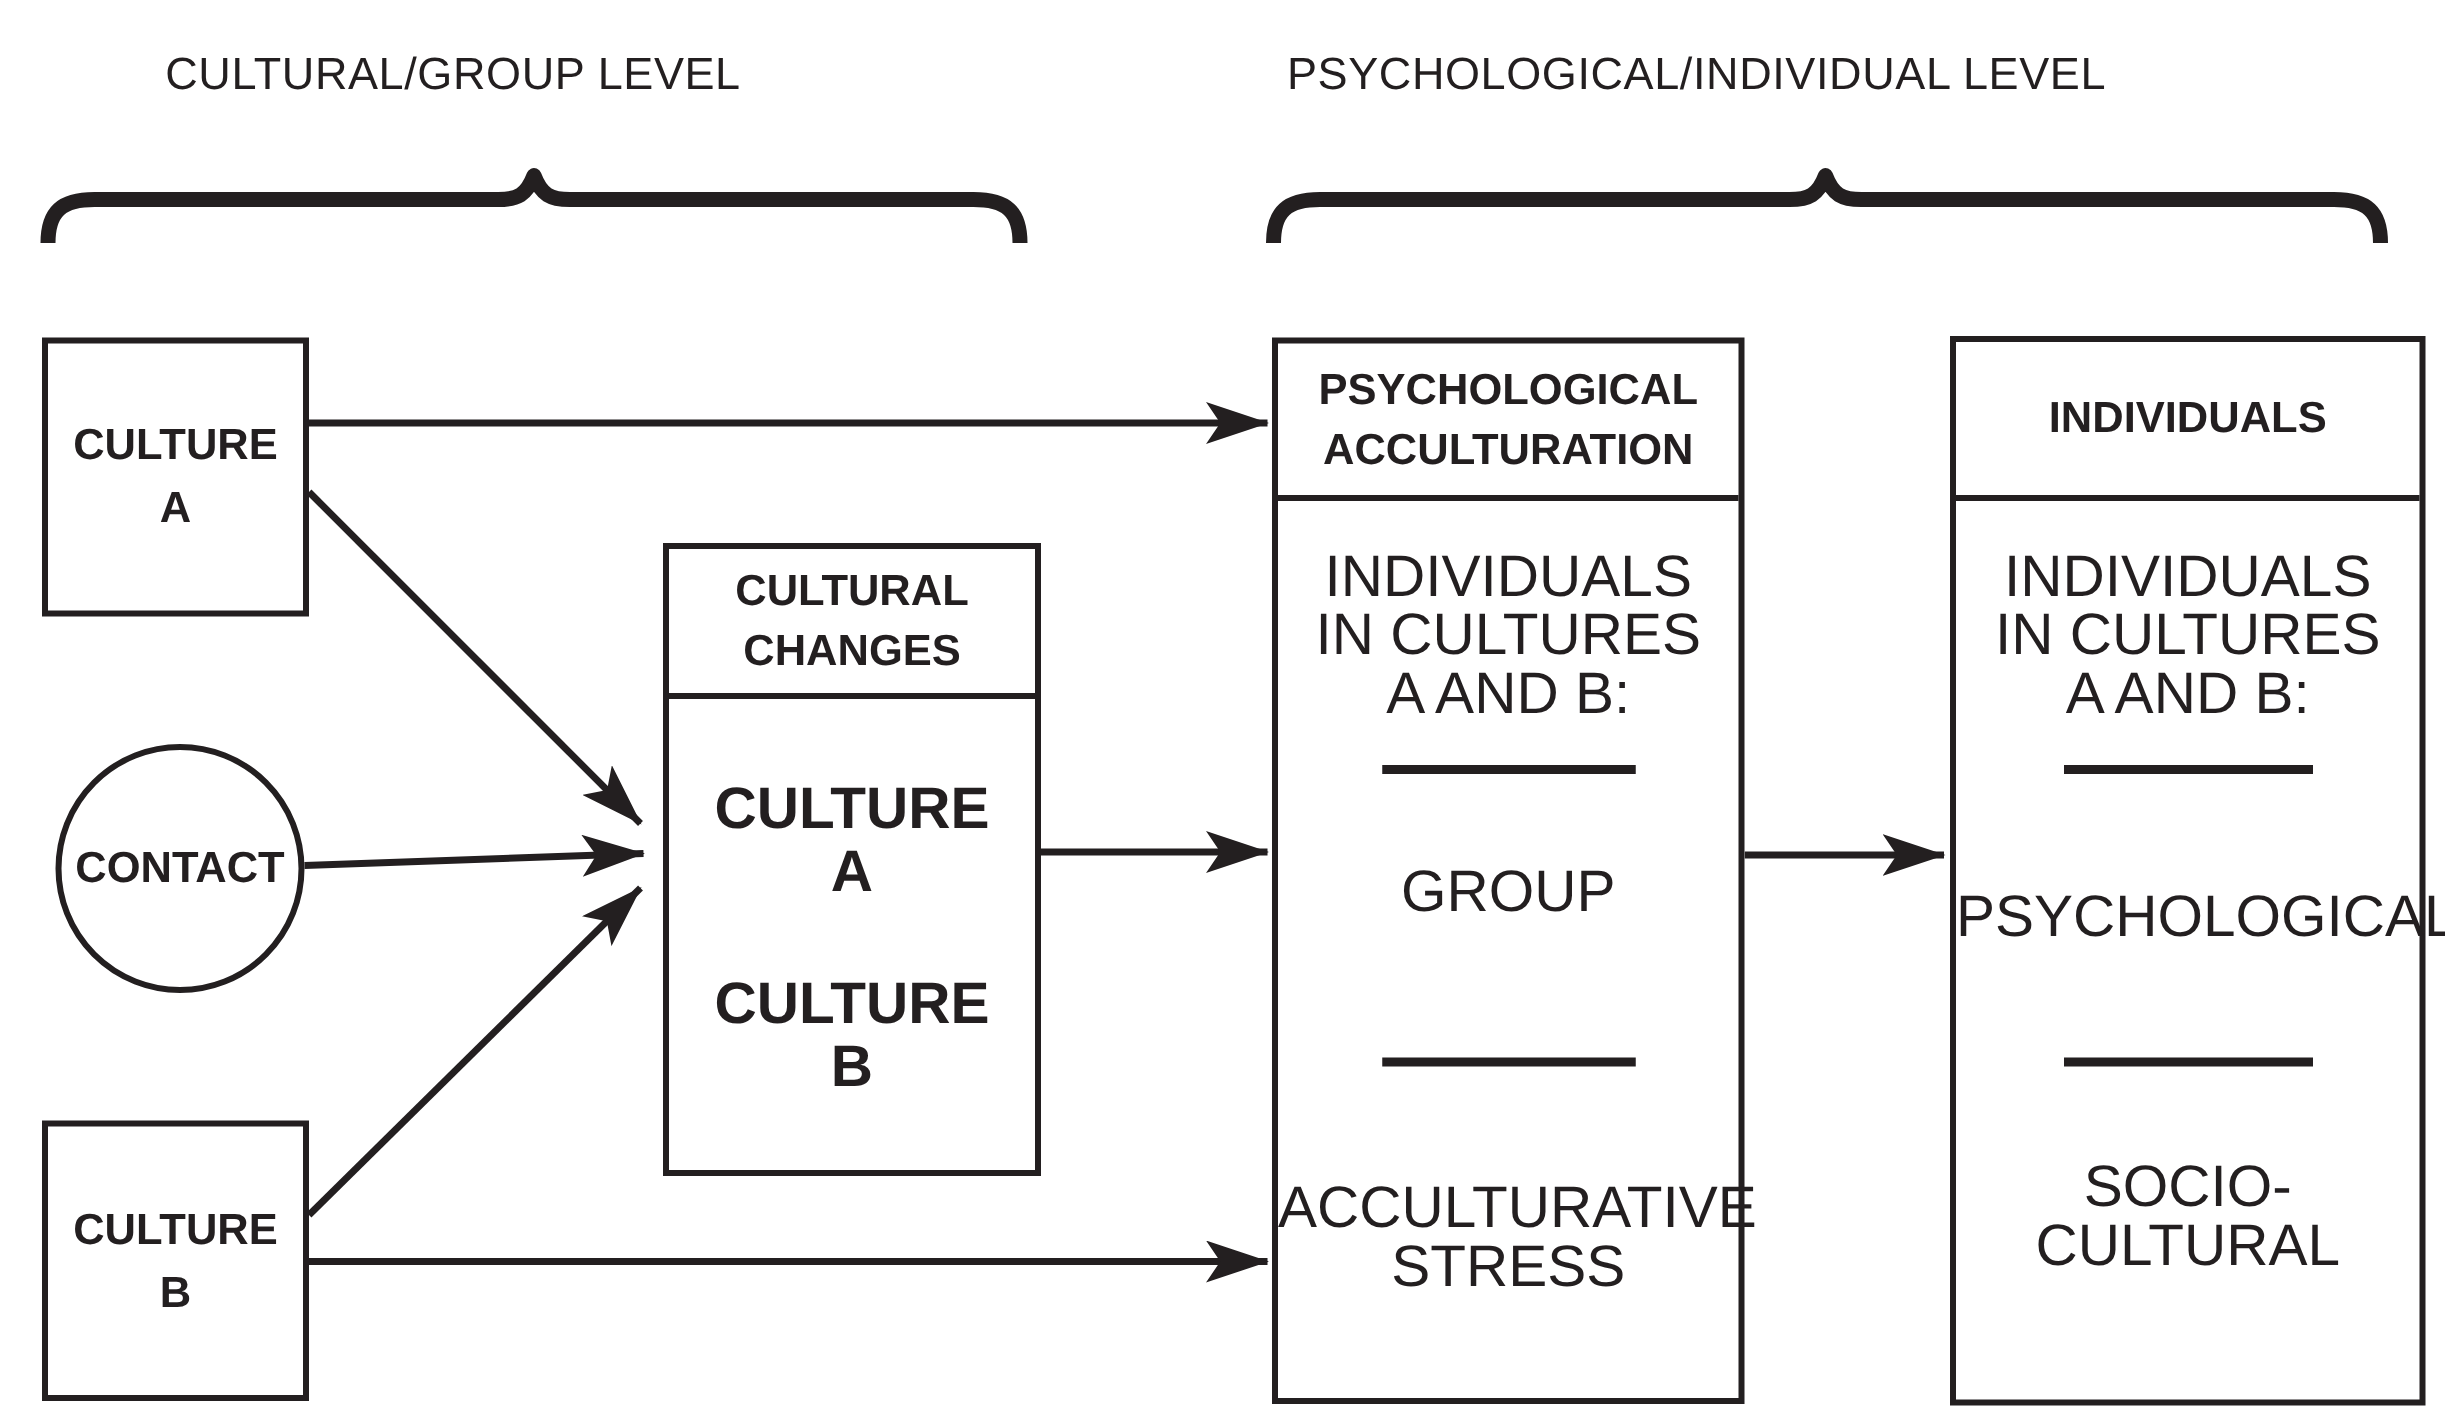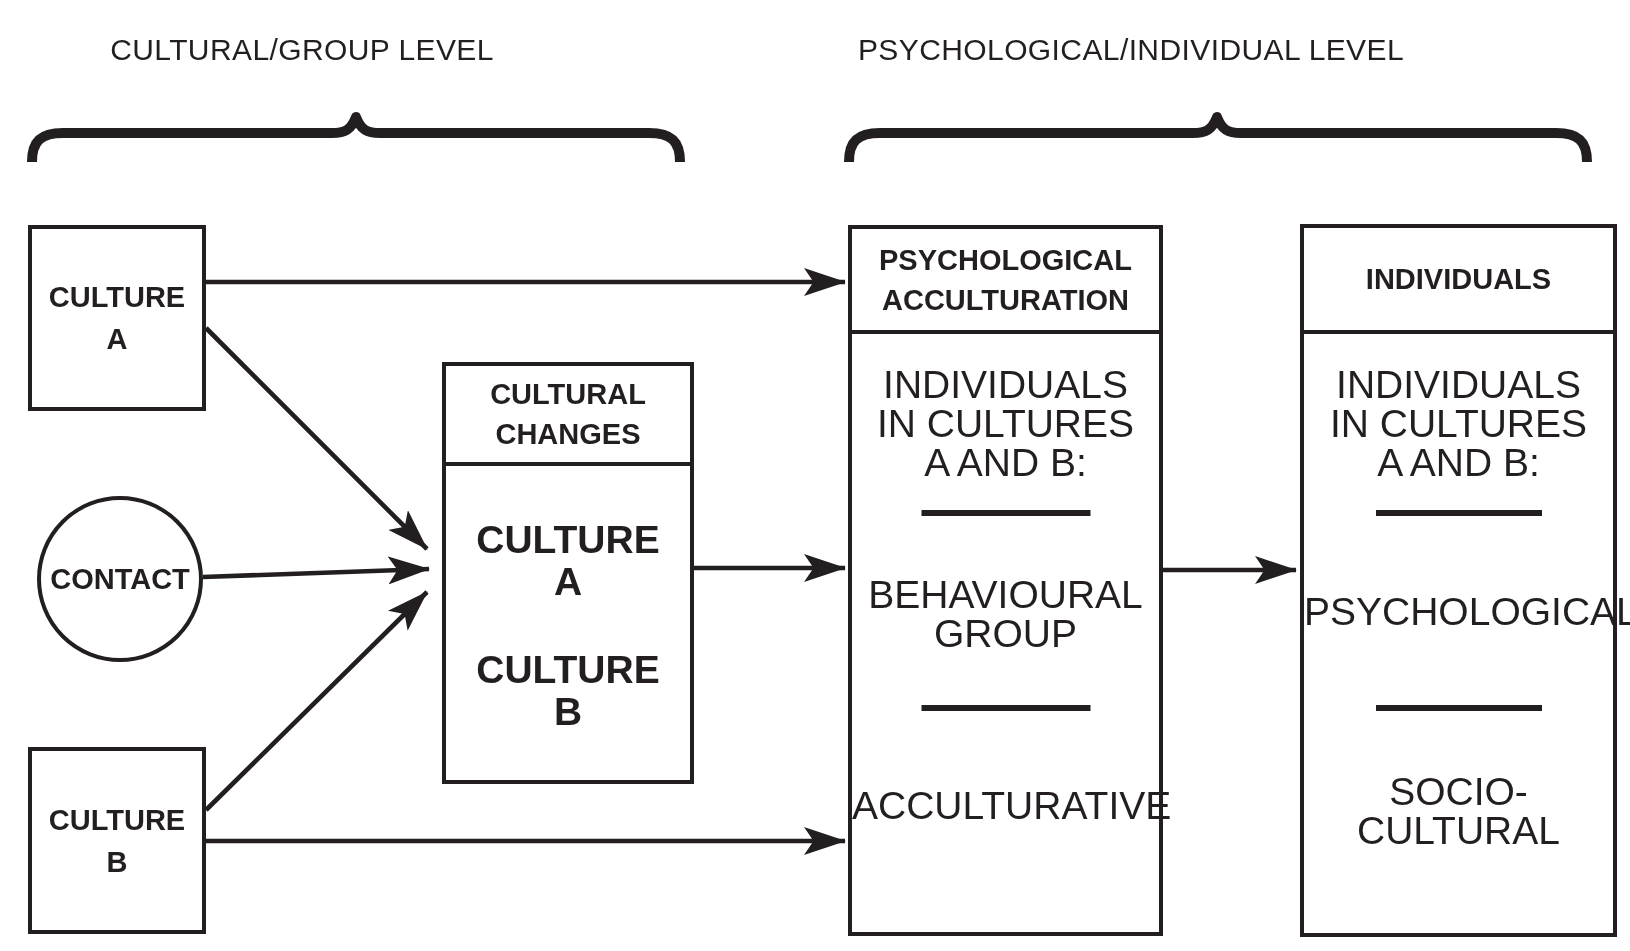--- a/index.html
+++ b/index.html
@@ -103,26 +103,26 @@
       <div>ACCULTURATION</div>
     </div>
     <div class="box-body">
       <div class="tblock" style="top:31px;">
         <div>INDIVIDUALS</div>
         <div>IN CULTURES</div>
         <div>A AND B:</div>
       </div>
       <div class="rule" style="top:176px;width:169px;"></div>
       <div class="tblock" style="top:241px;">
-        <div>BEHAVIOURAL</div>
         <div>GROUP</div>
       </div>
       <div class="rule" style="top:371px;width:169px;"></div>
       <div class="tblock" style="top:452px;">
         <div>ACCULTURATIVE</div>
+        <div>STRESS</div>
       </div>
     </div>
   </div>
 
   <div class="box ada" style="left:1300px;top:224px;width:317px;height:713px;">
     <div class="box-header">
       <div>INDIVIDUALS</div>
     </div>
     <div class="box-body">
       <div class="tblock" style="top:31px;">

